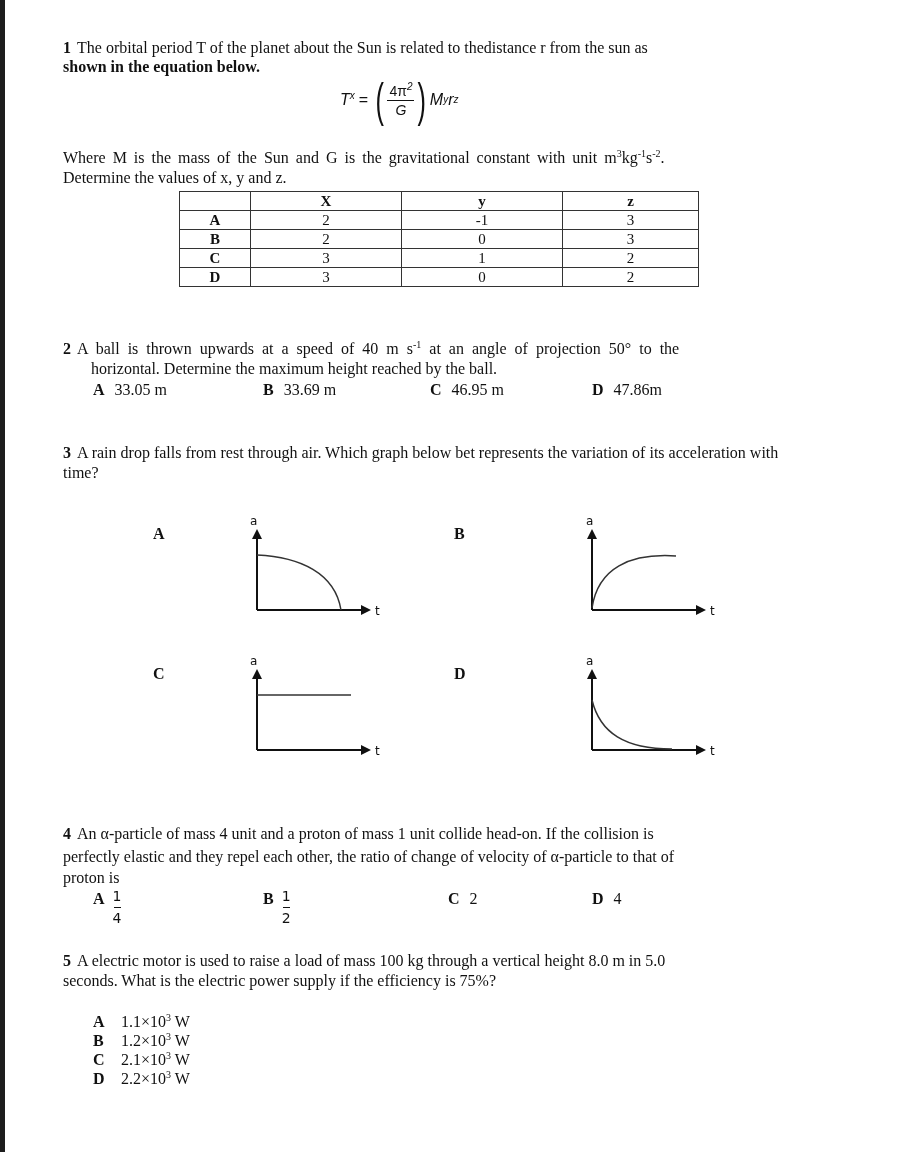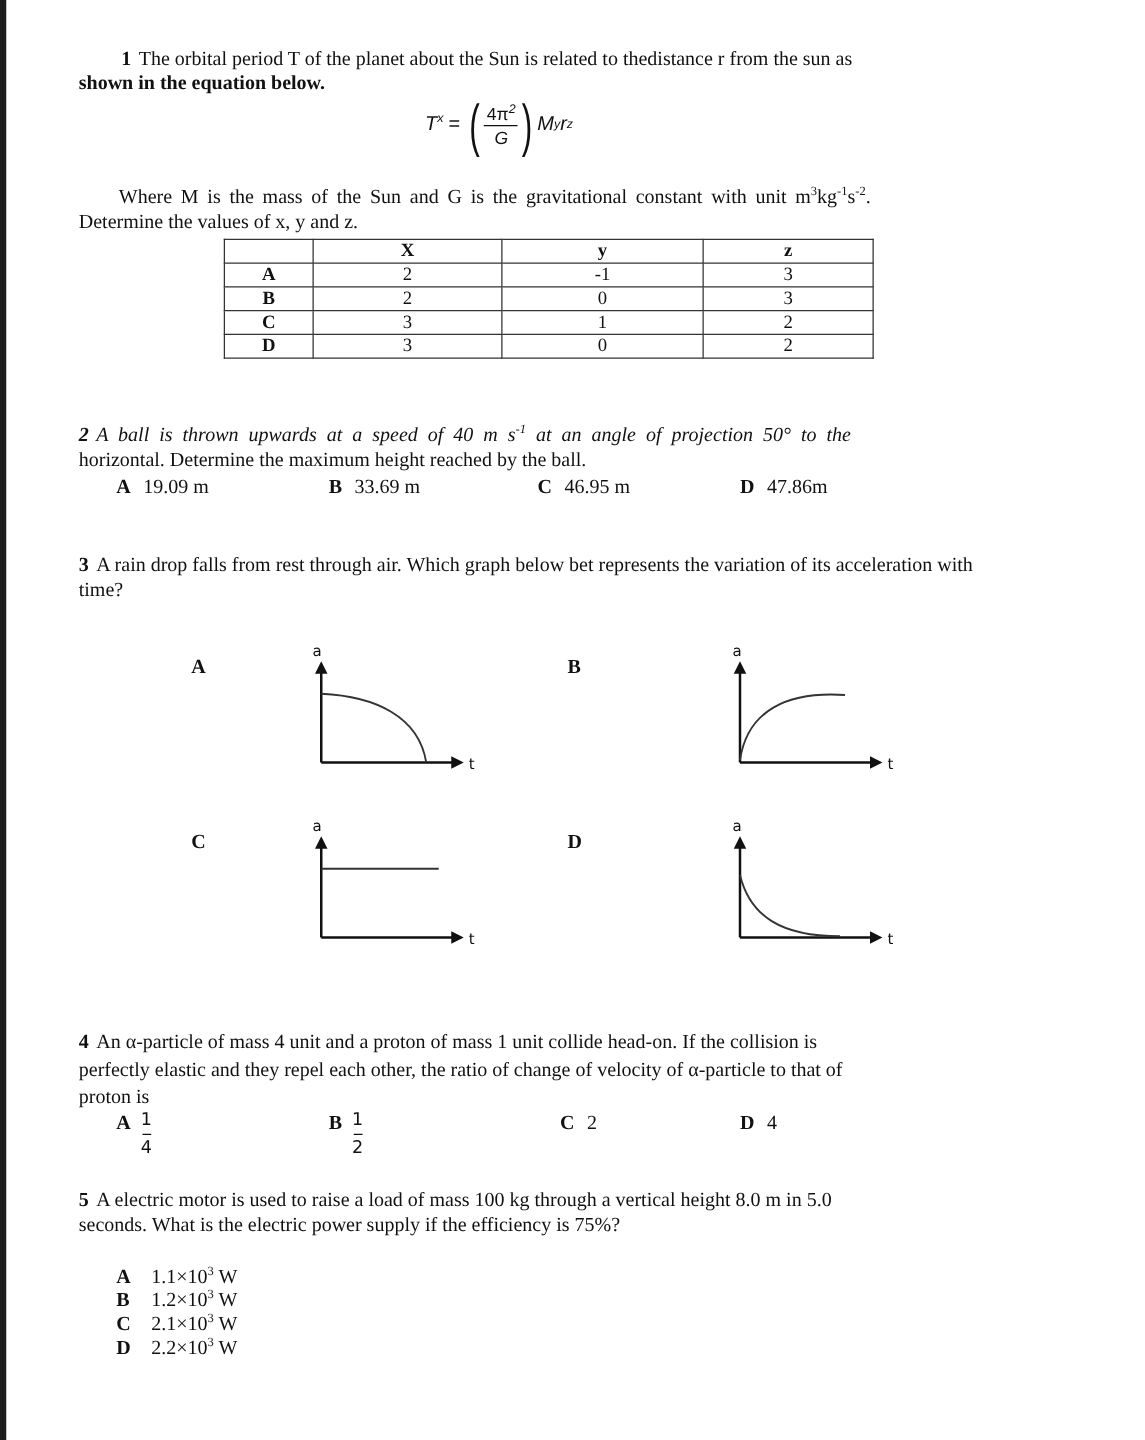--- a/index.html
+++ b/index.html
@@ -31,39 +31,39 @@
     .stackfrac span { line-height: 15px; }
     .stackfrac .bar { width: 7px; height: 1px; background: #111; margin: 3px 0; }
     .list { position: absolute; left: 93px; top: 1012px; font-size: 16px; line-height: 19px; }
     .list div b { display: inline-block; width: 28px; }
   </style>
 </head>
 <body>
 
 <div class="edge"></div>
 
-<p class="p" style="top:38px;margin-left:34px;"><b class="qnum">1</b><span>The orbital period T of the planet about the Sun is related to thedistance r from the sun as</span></p>
+<p class="p" style="top:38px;"><b class="qnum">1</b><span>The orbital period T of the planet about the Sun is related to thedistance r from the sun as</span></p>
 <p class="p" style="top:57px;font-weight:bold;">shown in the equation below.</p>
 
 <div class="eq">
   <span><span>T</span><sup>x</sup></span>
   <span style="font-style:normal;margin:0 4px;">=</span>
   <span class="paren">(</span>
   <span class="frac">
     <span class="num"><span style="font-style:normal">4π</span><sup>2</sup></span>
     <span class="den">G</span>
   </span>
   <span class="paren">)</span>
   <span>M</span>
     <sup>y</sup>
     <span>r</span>
     <sup>z</sup>
 </div>
 
-<p class="p" style="top:148px; word-spacing:3px;margin-left:32px;"><span>Where M is the mass of the Sun and G is the gravitational constant with unit m</span><sup>3</sup><span>kg</span><sup>-1</sup><span>s</span><sup>-2</sup><span>.</span></p>
+<p class="p" style="top:148px; word-spacing:3px;"><span>Where M is the mass of the Sun and G is the gravitational constant with unit m</span><sup>3</sup><span>kg</span><sup>-1</sup><span>s</span><sup>-2</sup><span>.</span></p>
 <p class="p" style="top:168px;">Determine the values of x, y and z.</p>
 
 <table class="ans">
   <thead>
     <tr>
       <th style="width:70px"></th>
       <th style="width:150px">X</th>
       <th style="width:160px">y</th>
       <th>z</th>
     </tr>
@@ -89,23 +89,23 @@
     </tr>
     <tr>
       <td class="rowlab">D</td>
       <td>3</td>
       <td>0</td>
       <td>2</td>
     </tr>
   </tbody>
 </table>
 
-<p class="p" style="top:339px; word-spacing:4px;font-style:italic;"><b class="qnum">2</b><span>A ball is thrown upwards at a speed of 40 m s</span><sup>-1</sup><span> at an angle of projection 50° to the</span></p>
-<p class="p" style="top:359px;">horizontal. Determine the maximum height reached by the ball.</p>
-<div class="opt" style="left:93px; top:380px;"><b>A</b><span>19.09 m</span></div>
+<p class="p" style="top:339px; word-spacing:4px;"><b class="qnum">2</b><span>A ball is thrown upwards at a speed of 40 m s</span><sup>-1</sup><span> at an angle of projection 50° to the</span></p>
+<p class="p" style="top:359px;margin-left:28px;">horizontal. Determine the maximum height reached by the ball.</p>
+<div class="opt" style="left:93px; top:380px;"><b>A</b><span>33.05 m</span></div>
 <div class="opt" style="left:263px; top:380px;"><b>B</b><span>33.69 m</span></div>
 <div class="opt" style="left:430px; top:380px;"><b>C</b><span>46.95 m</span></div>
 <div class="opt" style="left:592px; top:380px;"><b>D</b><span>47.86m</span></div>
 
 <p class="p" style="top:443px;"><b class="qnum">3</b><span>A rain drop falls from rest through air. Which graph below bet represents the variation of its acceleration with</span></p>
 <p class="p" style="top:463px;">time?</p>
 
 <div class="glabel" style="left:153px; top:525px;">A</div>
 <div class="glabel" style="left:454px; top:525px;">B</div>
 <div class="glabel" style="left:153px; top:665px;">C</div>

